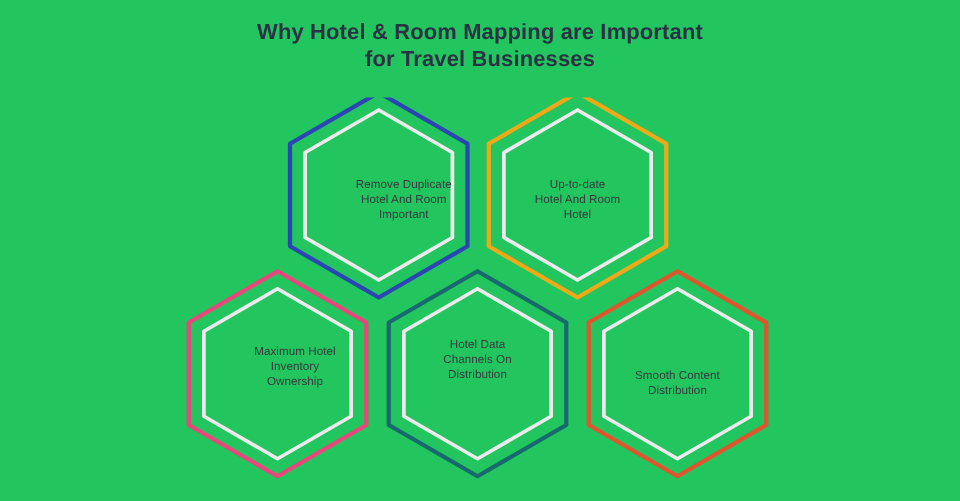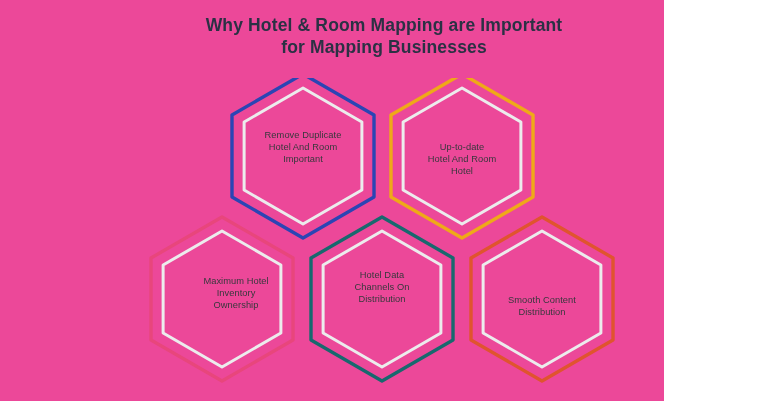--- a/index.html
+++ b/index.html
@@ -10,23 +10,23 @@
   body {
     width: 768px;
     height: 401px;
     overflow: hidden;
     font-family: "Liberation Sans", sans-serif;
     position: relative;
   }
 
   #infographic {
     position: relative;
-    width: 664px;
+    width: 768px;
     height: 401px;
-    background: #ec4899;
+    background: #22c55e;
   }
 
   
   .title-block {
     position: absolute;
     left: 0;
     top: 14px;
     width: 768px;
     text-align: center;
   }
@@ -68,41 +68,41 @@
   }
   .hex-label span { display: block; }
 </style>
 </head>
 <body>
 
 <div id="infographic">
 
   <div class="title-block">
     <span class="title-line">Why Hotel &amp; Room Mapping are Important</span>
-    <span class="title-line">for Mapping Businesses</span>
+    <span class="title-line">for Travel Businesses</span>
   </div>
 
   <div class="hex-stage">
     <svg class="hex-svg" viewBox="0 0 768 320" xmlns="http://www.w3.org/2000/svg">
 
       <g id="hex-shapes">
           <polygon points="303.00,10.00 361.89,44.00 361.89,112.00 303.00,146.00 244.11,112.00 244.11,44.00" fill="none" stroke="#ececed" stroke-width="3" stroke-linejoin="round"></polygon>
           <polygon points="303.00,-4.00 374.01,37.00 374.01,119.00 303.00,160.00 231.99,119.00 231.99,37.00" fill="none" stroke="#2b45b4" stroke-width="3.4" stroke-linejoin="round"></polygon>
           <polygon points="462.00,10.00 520.89,44.00 520.89,112.00 462.00,146.00 403.11,112.00 403.11,44.00" fill="none" stroke="#ececed" stroke-width="3" stroke-linejoin="round"></polygon>
           <polygon points="462.00,-4.00 533.01,37.00 533.01,119.00 462.00,160.00 390.99,119.00 390.99,37.00" fill="none" stroke="#efa918" stroke-width="3.4" stroke-linejoin="round"></polygon>
           <polygon points="222.00,153.00 280.89,187.00 280.89,255.00 222.00,289.00 163.11,255.00 163.11,187.00" fill="none" stroke="#ececed" stroke-width="3" stroke-linejoin="round"></polygon>
           <polygon points="222.00,139.00 293.01,180.00 293.01,262.00 222.00,303.00 150.99,262.00 150.99,180.00" fill="none" stroke="#e8467c" stroke-width="3.4" stroke-linejoin="round"></polygon>
           <polygon points="382.00,153.00 440.89,187.00 440.89,255.00 382.00,289.00 323.11,255.00 323.11,187.00" fill="none" stroke="#ececed" stroke-width="3" stroke-linejoin="round"></polygon>
           <polygon points="382.00,139.00 453.01,180.00 453.01,262.00 382.00,303.00 310.99,262.00 310.99,180.00" fill="none" stroke="#17696e" stroke-width="3.4" stroke-linejoin="round"></polygon>
           <polygon points="542.00,153.00 600.89,187.00 600.89,255.00 542.00,289.00 483.11,255.00 483.11,187.00" fill="none" stroke="#ececed" stroke-width="3" stroke-linejoin="round"></polygon>
           <polygon points="542.00,139.00 613.01,180.00 613.01,262.00 542.00,303.00 470.99,262.00 470.99,180.00" fill="none" stroke="#e0542e" stroke-width="3.4" stroke-linejoin="round"></polygon>
         </g>
     </svg>
 
-    <div class="hex-label" style="left:243px; top:51px;" id="lbl-0">
+    <div class="hex-label" style="left:243px; top:63px;padding-left:20px;" id="lbl-0">
         <span>Remove Duplicate</span>
         <span>Hotel And Room</span>
         <span>Important</span>
       </div>
     <div class="hex-label" style="left:402px; top:63px;" id="lbl-1">
         <span>Up-to-date</span>
         <span>Hotel And Room</span>
         <span>Hotel</span>
       </div>
     <div class="hex-label" style="left:176px; top:197px;" id="lbl-2">

